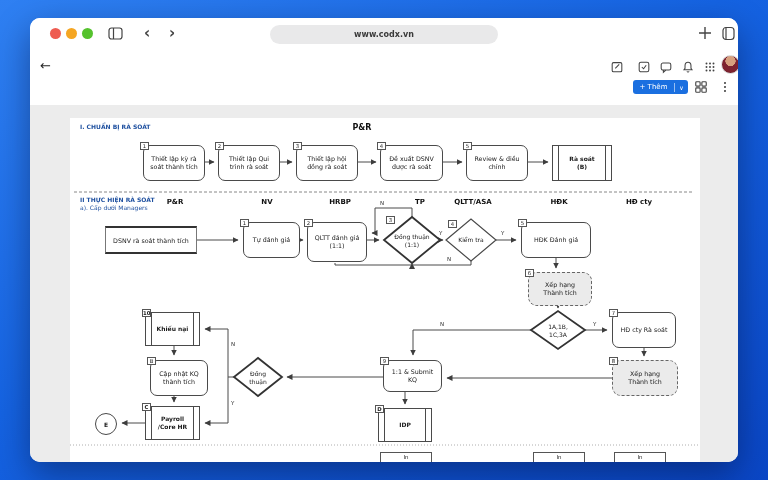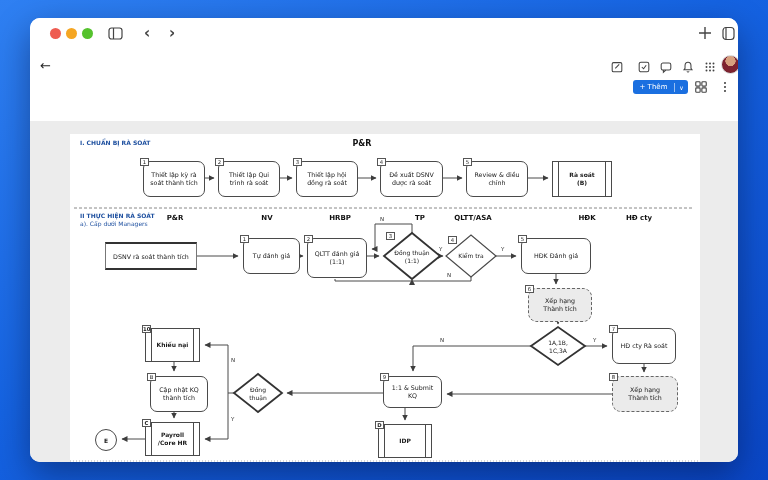--- a/index.html
+++ b/index.html
@@ -19,21 +19,21 @@
   .backarrow { position:absolute; left:10px; top:40px; font-size:13px; color:#222; }
   .page-title { position:absolute; left:28px; top:42px; font-size:12px; font-weight:bold; color:#1e1e1e; }
   .hicon { position:absolute; top:42px; width:14px; height:14px; }
   .avatar { position:absolute; left:691px; top:37px; width:19px; height:19px; border-radius:50%; background:radial-gradient(circle at 50% 30%, #d7a07e 0 34%, #7e2330 36% 70%, #5d1a25 100%); border:1px solid #d8d8d8; }
   .add-btn { position:absolute; left:603px; top:62px; width:55px; height:14px; background:#1a6fe0; border-radius:3px; color:#fff; display:flex; align-items:center; font-size:7px; }
   .add-btn .lbl { flex:1; text-align:center; }
   .add-btn .sep { width:1px; height:9px; background:rgba(255,255,255,.55); }
   .add-btn .caret { width:13px; text-align:center; font-size:6px; }
 
   
-  .content { position:absolute; left:0; top:87px; width:708px; height:357px; background:#ececec;margin-top:16px; }
+  .content { position:absolute; left:0; top:87px; width:708px; height:357px; background:#ececec; }
   .page { position:absolute; left:40px; top:13px; width:630px; height:344px; background:#fff; overflow:hidden; }
 
   .sec-label { position:absolute; color:#1d4f9f; font-size:6px; font-weight:bold; }
   .lane { position:absolute; transform:translateX(-50%); font-size:7px; font-weight:bold; color:#111; white-space:nowrap; }
 
   .box { position:absolute; background:#fff; border:1.2px solid #4a4a4a; border-radius:7px; display:flex; align-items:center; justify-content:center; text-align:center; font-size:6.3px; line-height:1.3; color:#1a1a1a; padding:1px 3px; }
   .box.dashed { border:1.1px dashed #666; background:#ebebeb; border-radius:9px; }
   .sub { position:absolute; background:#fff; border:1.2px solid #4a4a4a; display:flex; align-items:center; justify-content:center; text-align:center; font-size:6px; font-weight:bold; line-height:1.3; color:#1a1a1a; padding:1px 8px; }
   .sub::before, .sub::after { content:""; position:absolute; top:0; bottom:0; width:1px; background:#4a4a4a; }
   .sub::before { left:5px; } .sub::after { right:5px; }
@@ -54,20 +54,23 @@
   <div class="chrome">
     <div class="dot" style="left:20px;background:#ee5c51;"></div>
     <div class="dot" style="left:36px;background:#f5a623;"></div>
     <div class="dot" style="left:52px;background:#55c22d;"></div>
     <svg class="chrome-ic" style="left:78px;" width="15" height="13" viewBox="0 0 15 13">
         <rect x="1" y="1" width="13" height="11" rx="2.5" fill="none" stroke="#444" stroke-width="1.2"></rect>
         <line x1="5.5" y1="1" x2="5.5" y2="12" stroke="#444" stroke-width="1.2"></line>
       </svg>
     <div class="chev" style="left:114px;">‹</div>
     <div class="chev" style="left:139px;">›</div>
+    <div class="addr">
+        <span>www.codx.vn</span>
+      </div>
     <svg class="chrome-ic" style="left:668px;top:8px;" width="14" height="14" viewBox="0 0 14 14">
         <line x1="7" y1="1" x2="7" y2="13" stroke="#444" stroke-width="1.4"></line>
         <line x1="1" y1="7" x2="13" y2="7" stroke="#444" stroke-width="1.4"></line>
       </svg>
     <svg class="chrome-ic" style="left:691px;top:8px;" width="15" height="15" viewBox="0 0 15 15">
         <rect x="2" y="1.5" width="11" height="12" rx="3" fill="none" stroke="#444" stroke-width="1.2"></rect>
         <line x1="5" y1="1.5" x2="5" y2="13.5" stroke="#444" stroke-width="1.2"></line>
       </svg>
   </div>
 
@@ -206,21 +209,21 @@
         <span style="width:34px;">Rà soát (B)</span>
       </div>
 
       <div class="sec-label" style="left:10px;top:78px;">II THỰC HIỆN RÀ SOÁT</div>
       <div class="sec-label" style="left:10px;top:86px;font-weight:normal;">a). Cấp dưới Managers</div>
       <div class="lane" style="left:105px;top:80px;">P&amp;R</div>
       <div class="lane" style="left:197px;top:80px;">NV</div>
       <div class="lane" style="left:270px;top:80px;">HRBP</div>
       <div class="lane" style="left:350px;top:80px;">TP</div>
       <div class="lane" style="left:403px;top:80px;">QLTT/ASA</div>
-      <div class="lane" style="left:517px;top:80px;">HĐK</div>
+      <div class="lane" style="left:489px;top:80px;">HĐK</div>
       <div class="lane" style="left:569px;top:80px;">HĐ cty</div>
 
       <div class="ref" style="left:35px;top:108px;width:92px;height:28px;">
         <span>DSNV rà soát thành tích</span>
       </div>
       <div class="box" style="left:173px;top:104px;width:57px;height:36px;">
         <div class="badge corner">1</div>
         <span>Tự đánh giá</span>
       </div>
       <div class="box" style="left:237px;top:104px;width:60px;height:40px;">

